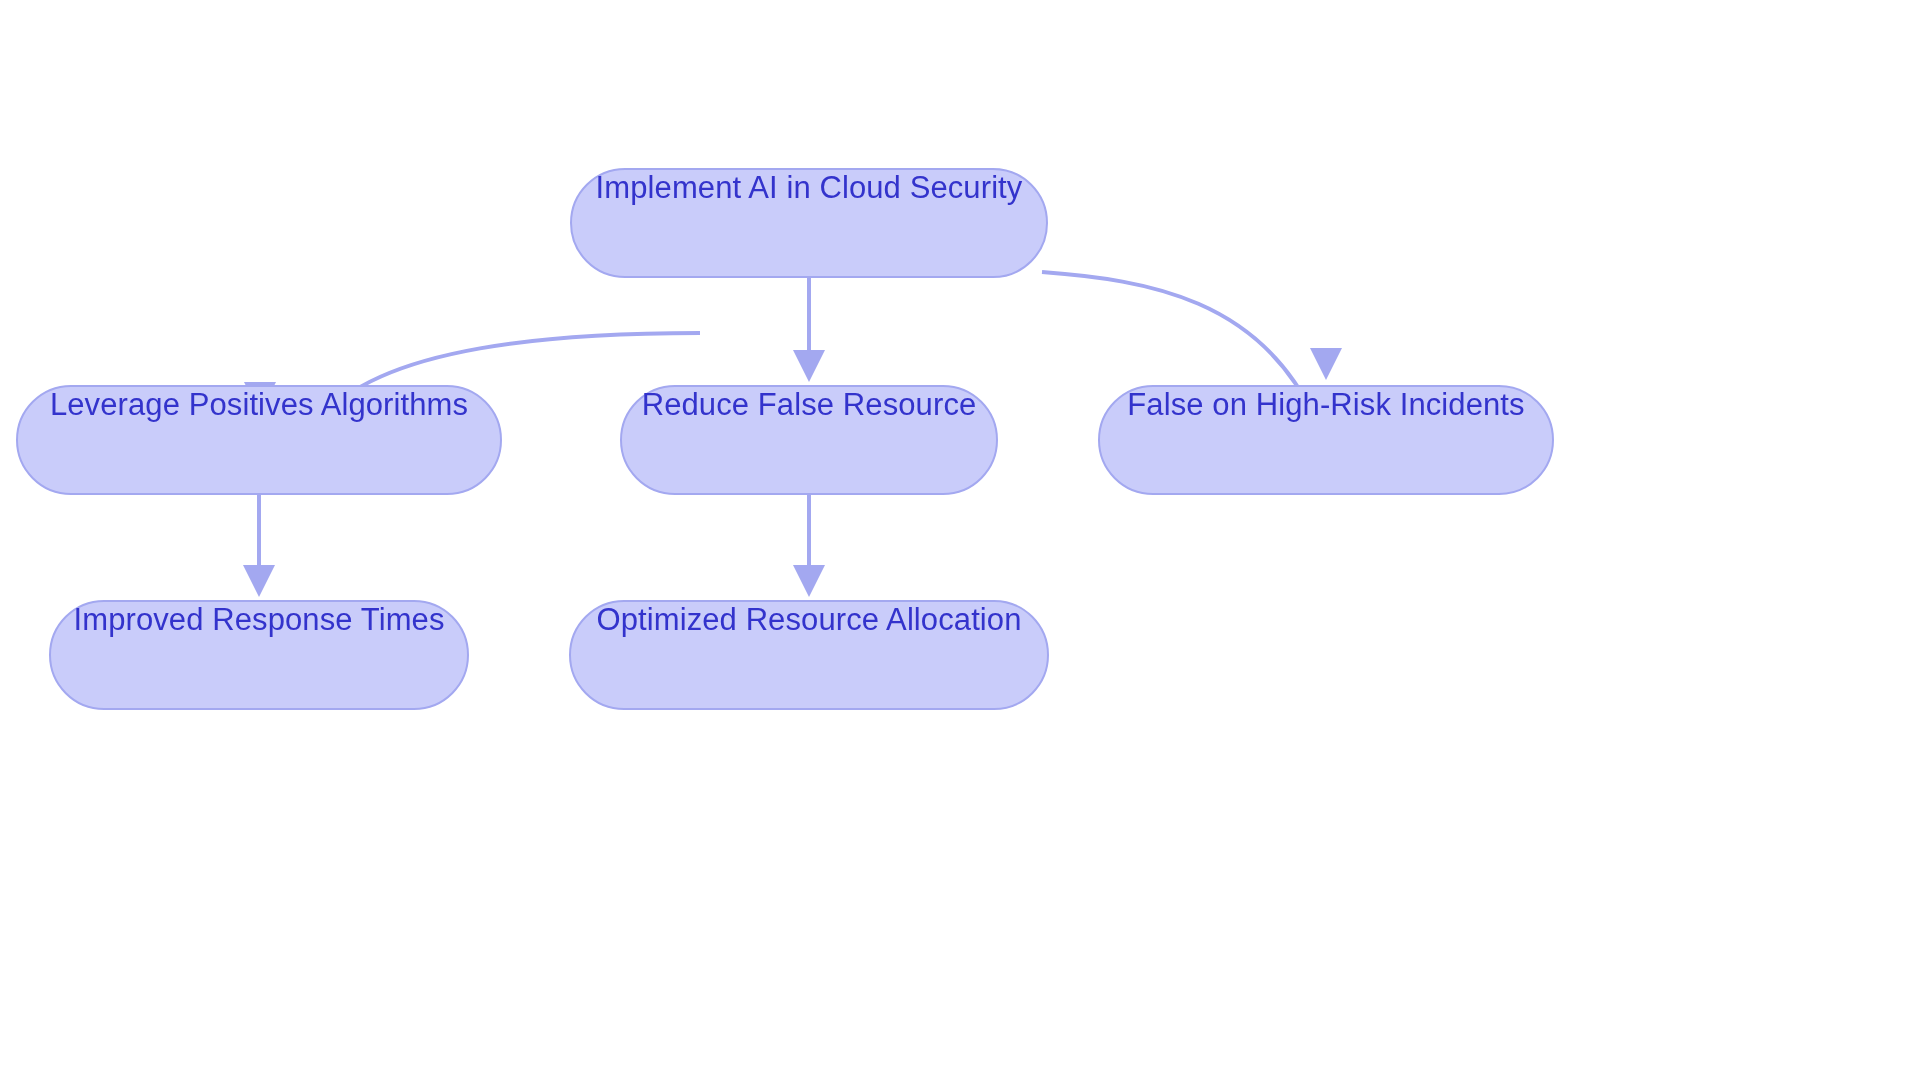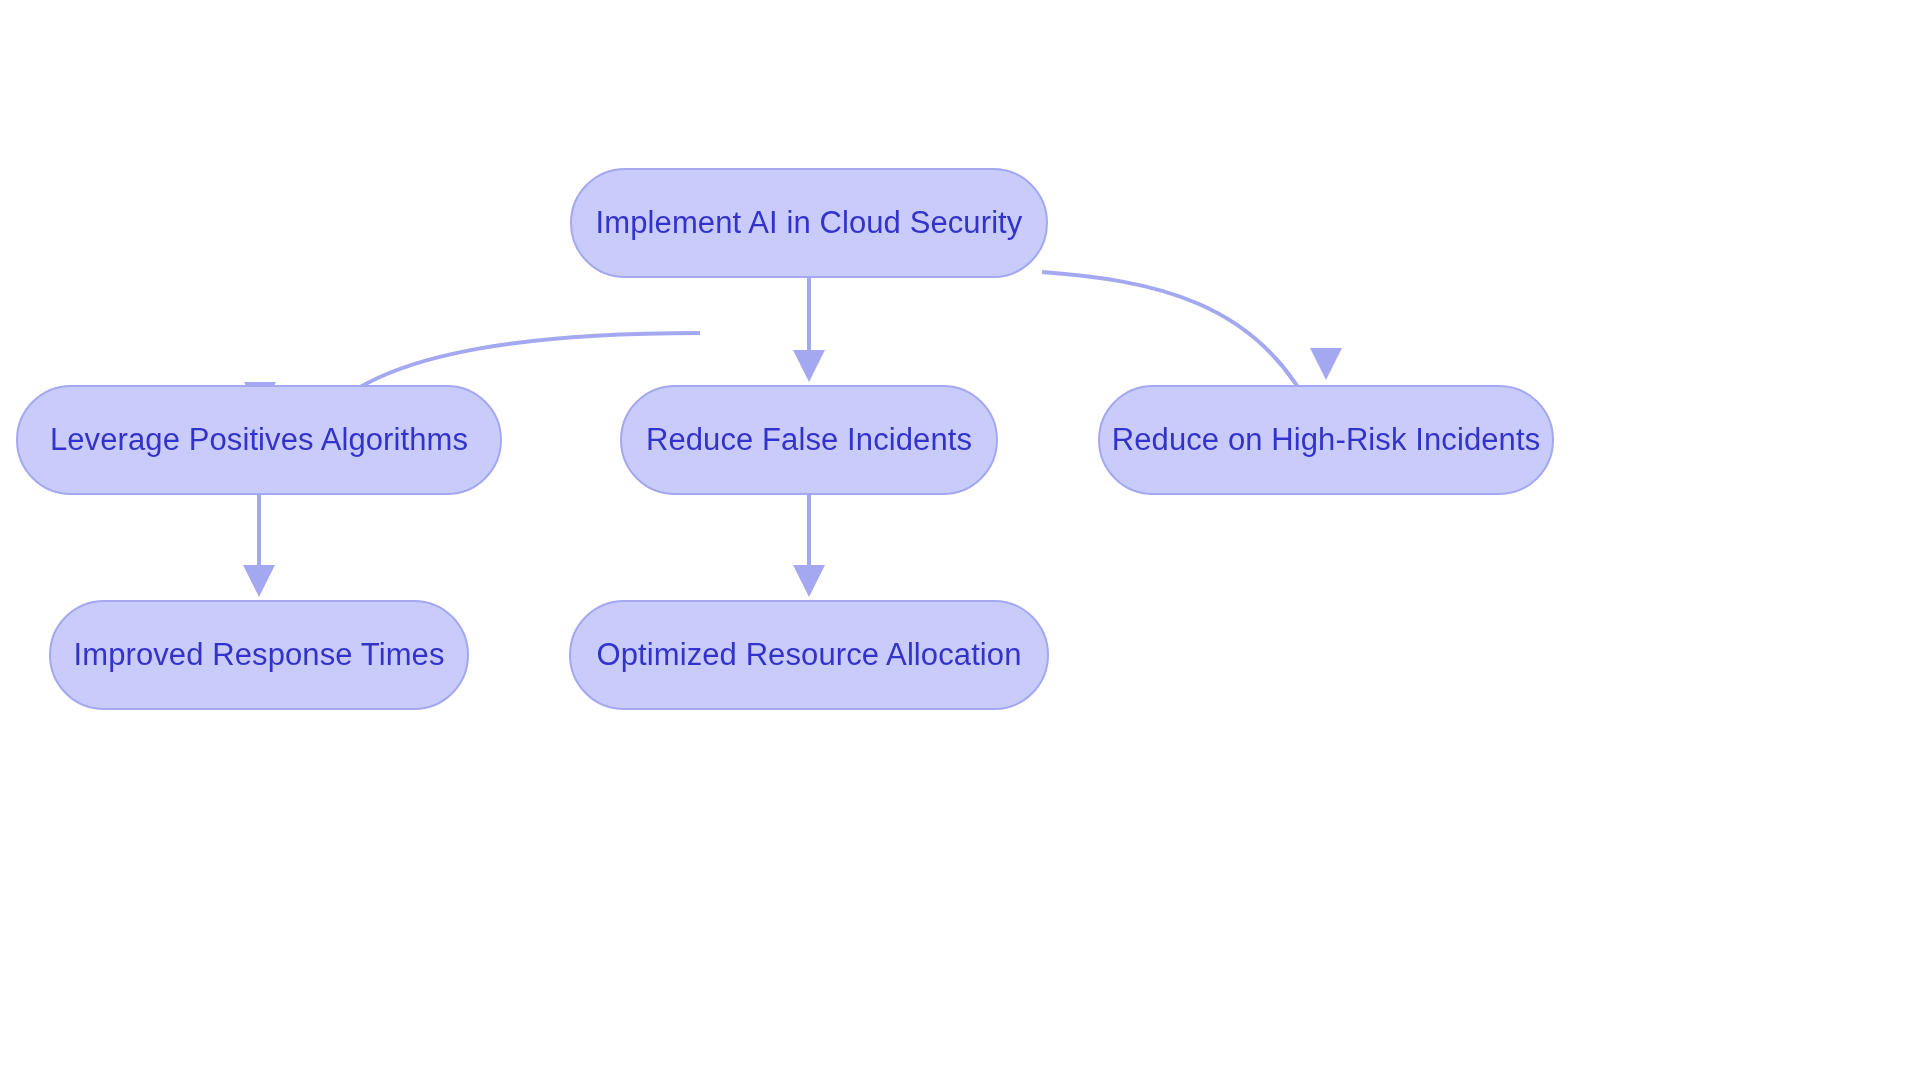--- a/index.html
+++ b/index.html
@@ -25,21 +25,21 @@
     left: 0;
     top: 0;
     width: 1920px;
     height: 1083px;
     pointer-events: none;
   }
   .flow-node {
     position: absolute;
     box-sizing: border-box;
     display: flex;
-    align-items: center;
+    align-items: flex-start;
     justify-content: center;
     background: #c9ccfa;
     border: 2px solid #a3a8f0;
     border-radius: 999px;
     text-align: center;
     padding: 0 26px;
   }
   .flow-node-label {
     color: #3333cc;
     font-family: "Liberation Sans", sans-serif;
@@ -74,25 +74,25 @@
 
   <div class="flow-node" style="left:570px; top:168px; width:478px; height:110px;">
     <span class="flow-node-label">Implement AI in Cloud Security</span>
   </div>
 
   <div class="flow-node" style="left:16px; top:385px; width:486px; height:110px;">
     <span class="flow-node-label">Leverage Positives Algorithms</span>
   </div>
 
   <div class="flow-node" style="left:620px; top:385px; width:378px; height:110px;">
-    <span class="flow-node-label">Reduce False Incidents</span>
+    <span class="flow-node-label">Reduce False Resource</span>
   </div>
 
   <div class="flow-node" style="left:1098px; top:385px; width:456px; height:110px;">
-    <span class="flow-node-label">Reduce on High-Risk Incidents</span>
+    <span class="flow-node-label">False on High-Risk Incidents</span>
   </div>
 
   <div class="flow-node" style="left:569px; top:600px; width:480px; height:110px;">
     <span class="flow-node-label">Optimized Resource Allocation</span>
   </div>
 
   <div class="flow-node" style="left:49px; top:600px; width:420px; height:110px;">
     <span class="flow-node-label">Improved Response Times</span>
   </div>
 

